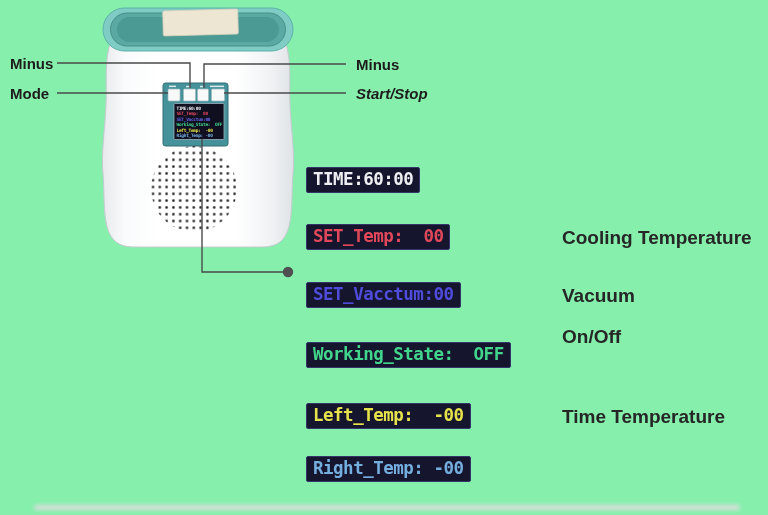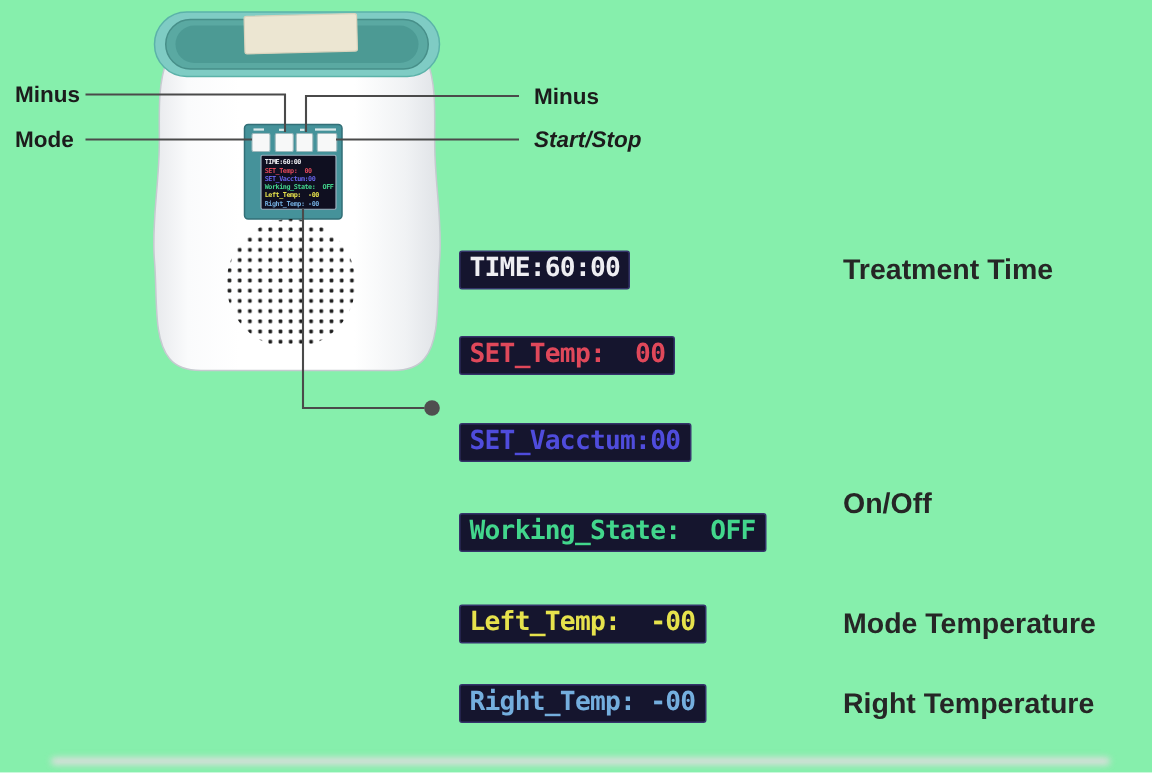--- a/index.html
+++ b/index.html
@@ -105,29 +105,29 @@
     <path d="M202,139 V272 H283" fill="none" stroke="#4a4a4a" stroke-width="1.4"></path>
     <circle cx="288" cy="272" r="5.2" fill="#4f4f4f"></circle>
   </svg>
 
   <div id="co-minus" class="callout">Minus</div>
   <div id="co-mode" class="callout">Mode</div>
   <div id="co-plus" class="callout">Minus</div>
   <div id="co-startstop" class="callout">Start/Stop</div>
 
   <div class="badge t0 c0">TIME:60:00</div>
-  <div class="desc d0">Treatment Time</div>
 
   <div class="badge t1 c1">SET_Temp:  00</div>
+  <div class="desc d1">Cooling Temperature</div>
 
   <div class="badge t2 c2">SET_Vacctum:00</div>
+  <div class="desc d2">Vacuum</div>
 
   <div class="badge t3 c3">Working_State:  OFF</div>
   <div class="desc d3">On/Off</div>
 
   <div class="badge t4 c4">Left_Temp:  -00</div>
-  <div class="desc d4">Mode Temperature</div>
+  <div class="desc d4">Time Temperature</div>
 
   <div class="badge t5 c5">Right_Temp: -00</div>
-  <div class="desc d5">Right Temperature</div>
 
   <div class="bottom-smudge"></div>
 </div>
 
 </body></html>

